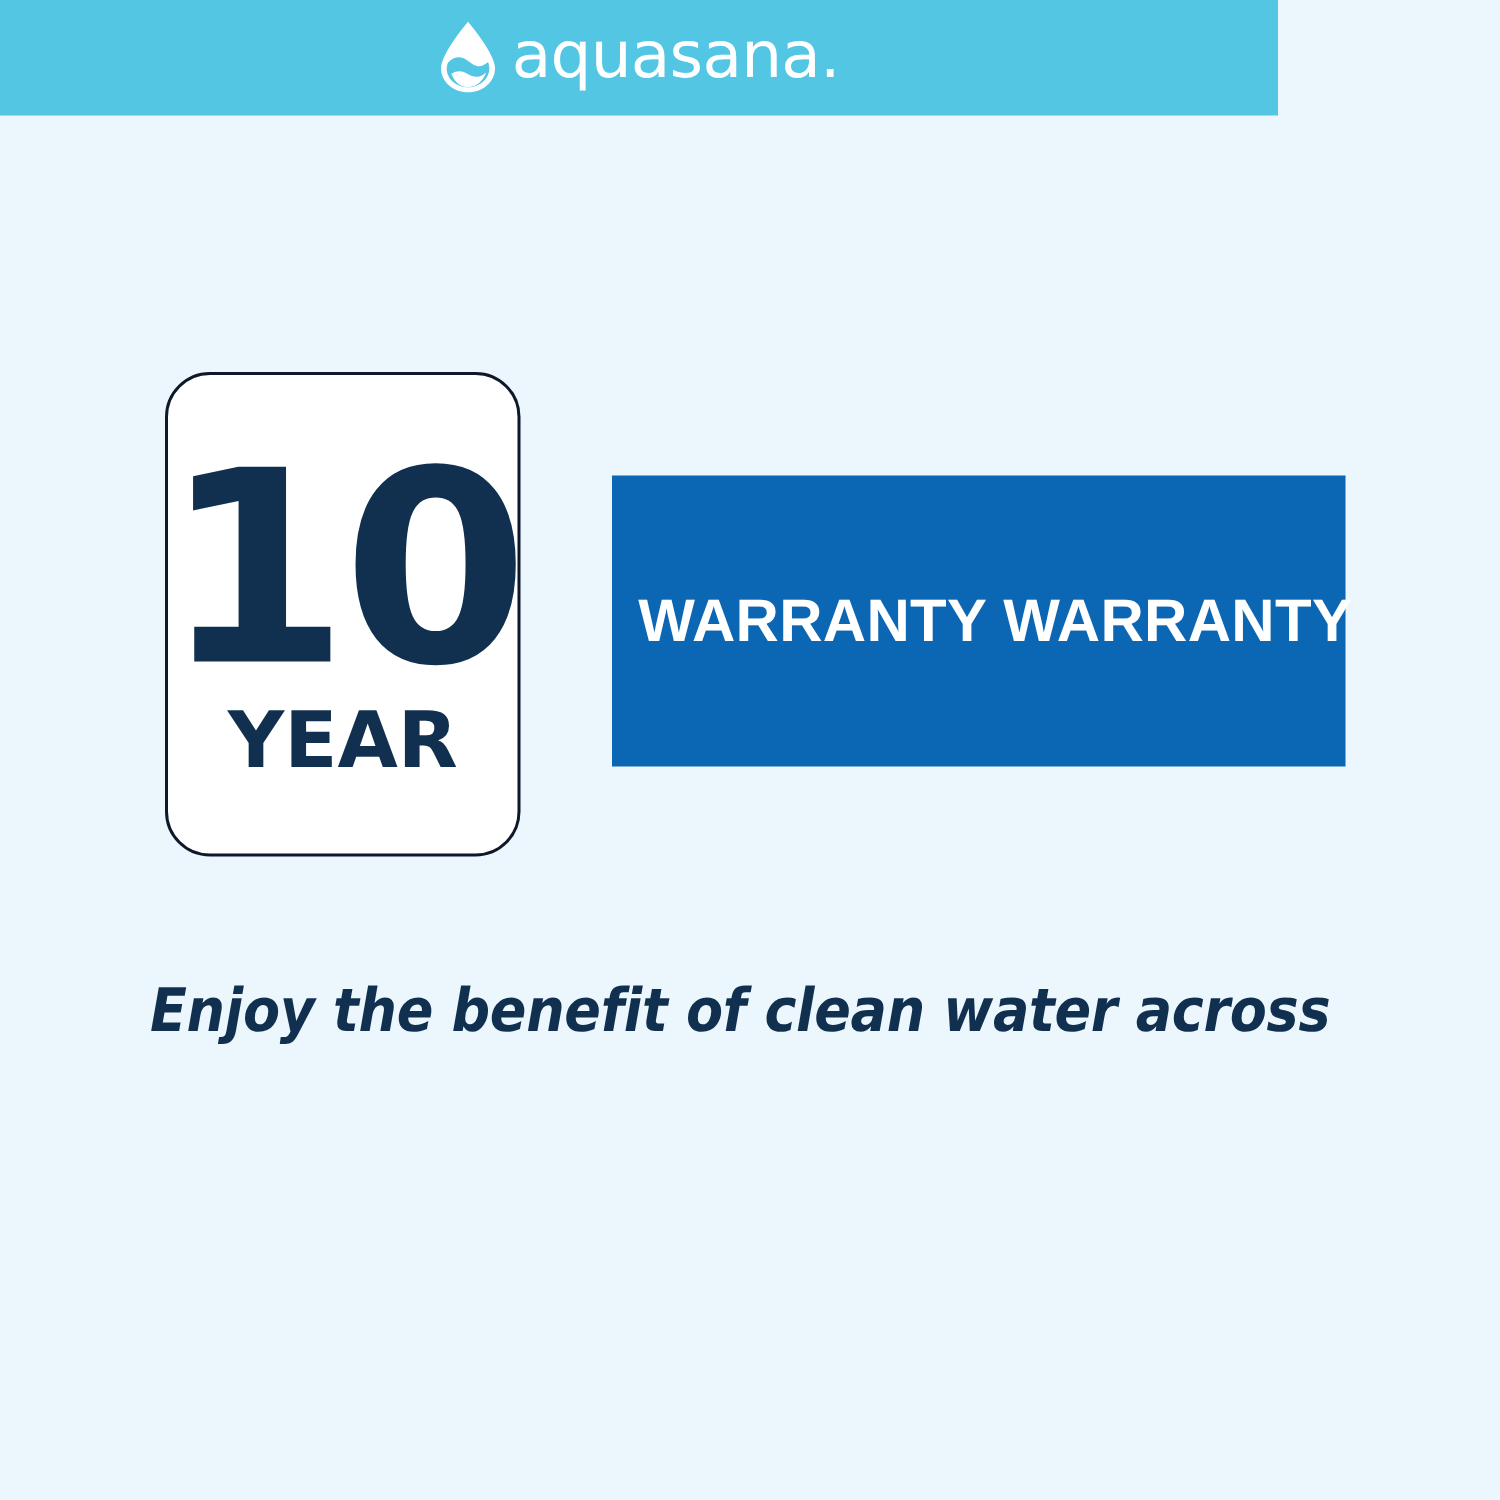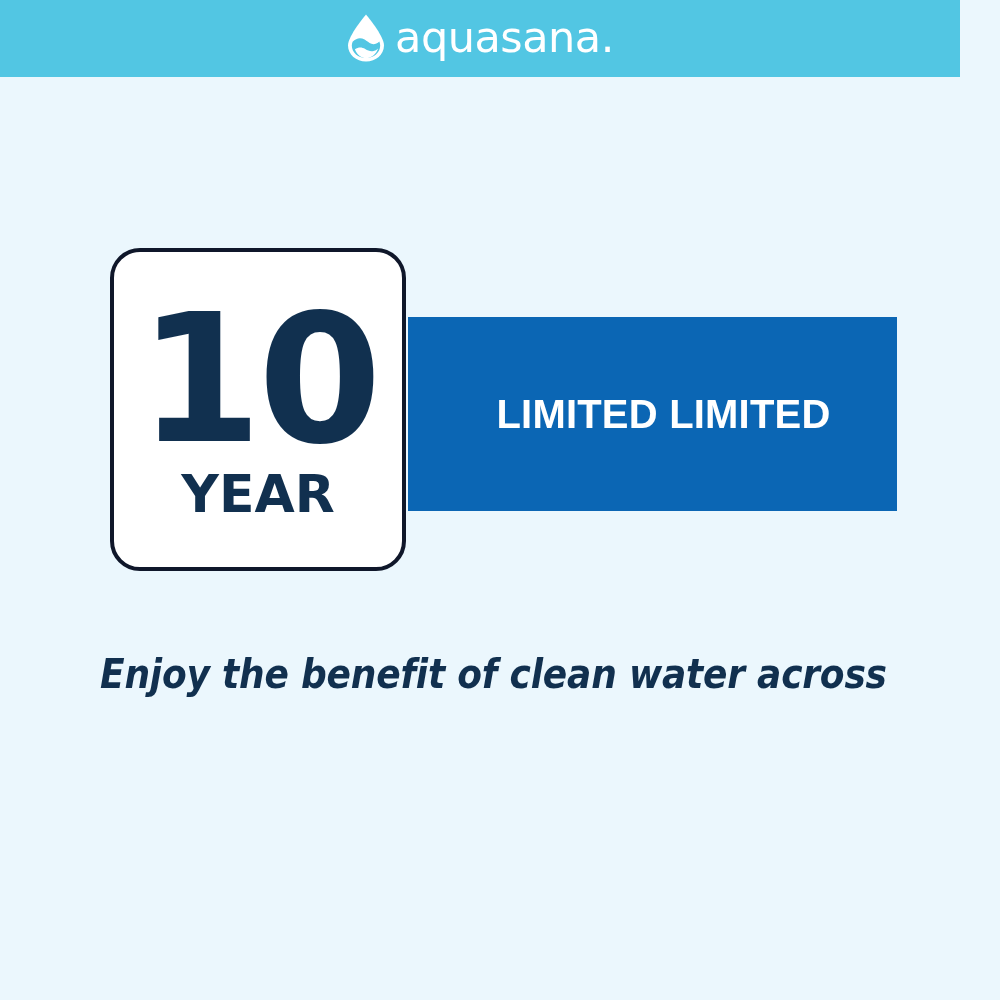--- a/index.html
+++ b/index.html
@@ -19,21 +19,21 @@
     width: 1000px;
     height: 1000px;
     background: #ebf7fd;
   }
 
   
   .brand-bar {
     position: absolute;
     left: 0;
     top: 0;
-    width: 960px;
+    width: 852px;
     height: 77px;
     background: #52c6e3;
     display: flex;
     align-items: center;
     justify-content: center;
   }
   .brand-lockup {
     display: flex;
     align-items: center;
     gap: 9px;
@@ -87,25 +87,25 @@
     white-space: nowrap;
   }
   .banner-text .line {
     display: block;
   }
 
   .year-badge {
     position: absolute;
     left: 110px;
     top: 248px;
-    width: 296px;
+    width: 237px;
     height: 323px;
     box-sizing: border-box;
     background: #ffffff;
-    border: 4px solid #0f172a;
+    border: 2px solid #0f172a;
     border-radius: 30px;
     z-index: 2;
   }
   .badge-inner {
     position: absolute;
     left: 0;
     top: 0;
     right: 0;
     bottom: 0;
     display: flex;
@@ -166,21 +166,21 @@
         </svg>
       </span>
       <span class="wordmark">aquasana.</span>
     </div>
   </div>
 
   <div class="warranty-block">
 
     <div class="blue-banner">
       <div class="banner-text">
-        <span class="line">LIMITED LIMITED</span>
+        <span class="line">WARRANTY WARRANTY</span>
       </div>
     </div>
 
     <div class="year-badge">
       <div class="badge-inner">
         <span class="badge-number">10</span>
         <span class="badge-word">YEAR</span>
       </div>
     </div>
 

